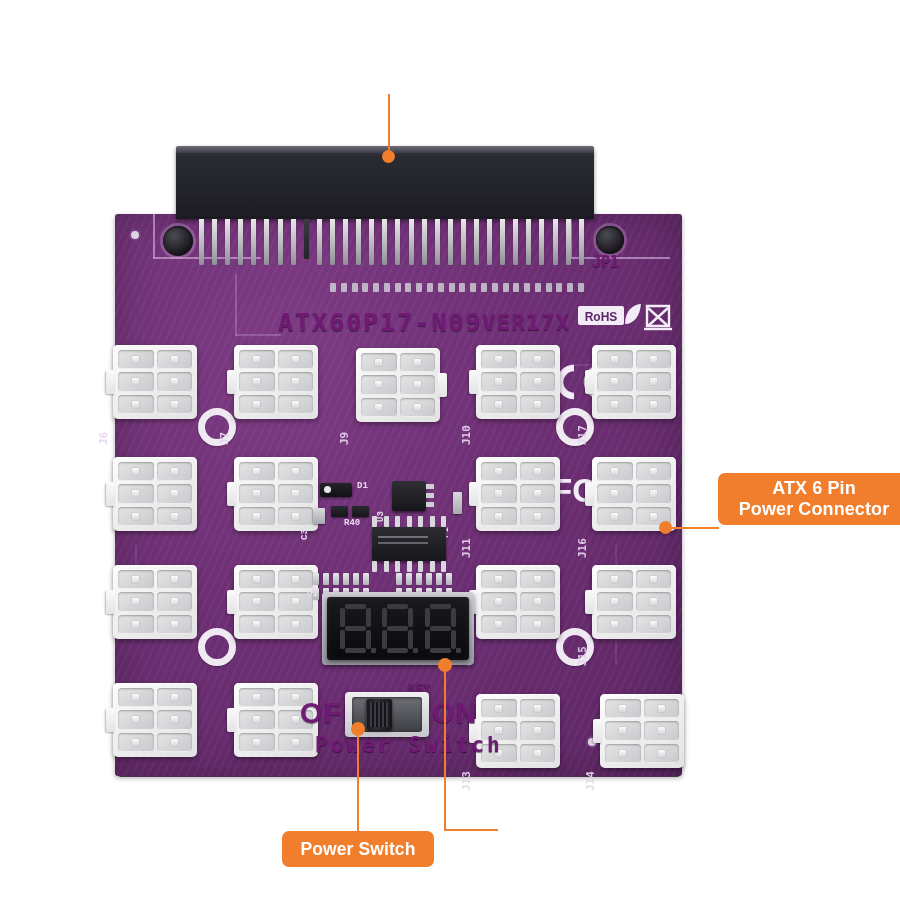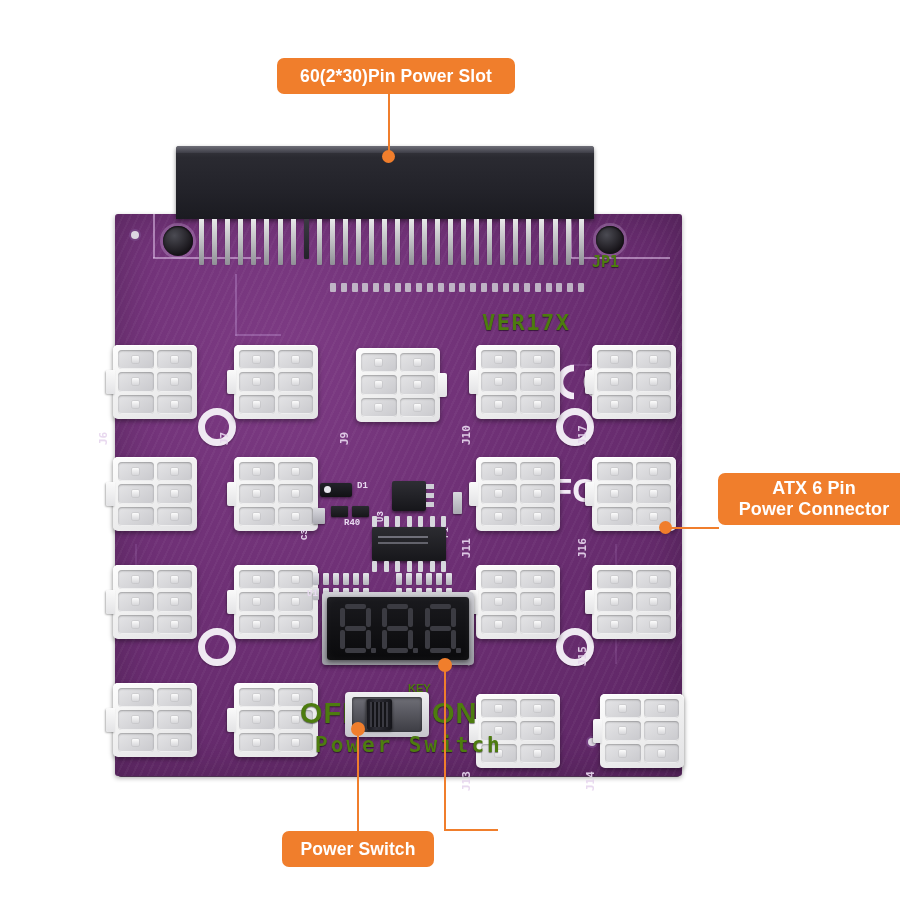--- a/index.html
+++ b/index.html
@@ -51,21 +51,21 @@
   .pin{width:5px;height:46px;background:linear-gradient(#e9e9ea,#b9b9bd 55%,#8f8f96);
        border-radius:0 0 1px 1px;box-shadow:0 0 1px rgba(0,0,0,.5);}
   .pin.dark{background:linear-gradient(#3a3a42,#23232a);height:40px;}
 
   
   #padrow{position:absolute;left:330px;top:283px;width:254px;height:9px;
           display:flex;justify-content:space-between;}
   .pad{width:6px;height:9px;background:#cfcfd6;border-radius:1px;opacity:.82;}
 
   
-  .silk{position:absolute;color:#4d7c0f;font-family:"DejaVu Sans Mono",monospace;
+  .silk{position:absolute;color:#701a75;font-family:"DejaVu Sans Mono",monospace;
         text-shadow:0 1px 1px rgba(0,0,0,.5);user-select:none;}
   #silk-model{left:278px;top:308px;font-size:25px;letter-spacing:2px;font-weight:700;}
   #silk-ver{left:482px;top:310px;font-size:22px;letter-spacing:1.5px;font-weight:700;}
   #silk-jp1{left:592px;top:253px;font-size:15px;font-weight:700;}
   #silk-key{left:408px;top:682px;font-size:11px;font-weight:700;
             font-family:"Liberation Sans",sans-serif;}
   #silk-off{left:300px;top:697px;font-size:29px;font-weight:700;
             font-family:"Liberation Sans",sans-serif;letter-spacing:1px;}
   #silk-on{left:432px;top:697px;font-size:29px;font-weight:700;
            font-family:"Liberation Sans",sans-serif;letter-spacing:1px;}
@@ -262,23 +262,36 @@
     <i class="pad"></i>
       <i class="pad"></i>
       <i class="pad"></i>
       <i class="pad"></i>
     <i class="pad"></i>
       <i class="pad"></i>
       <i class="pad"></i>
       <i class="pad"></i>
   </div>
 
+  <div class="silk" id="silk-model">ATX60P17-N09</div>
   <div class="silk" id="silk-ver">VER17X</div>
   <div class="silk" id="silk-jp1">JP1</div>
 
+  <div id="rohs-grp">
+    <svg width="100" height="34" viewBox="0 0 100 34">
+      <rect x="0" y="6" width="46" height="19" rx="2" fill="#f3ebf6"></rect>
+      <text x="23" y="20.5" font-family="Liberation Sans, sans-serif" font-size="12" font-weight="700" fill="#5d2664" text-anchor="middle">RoHS</text>
+      <path d="M47 24 C47 10, 56 4, 63 4 C62 16, 56 24, 47 24 Z" fill="#f3ebf6"></path>
+      <g stroke="#f3ebf6" stroke-width="2.4" fill="none">
+        <path d="M70 8 L90 26 M90 8 L70 26"></path>
+        <path d="M69 6 h22 v20 h-22 z"></path>
+        <path d="M66 29 h28"></path>
+      </g>
+    </svg>
+  </div>
 
   <div id="ce">
     <svg width="56" height="36" viewBox="0 0 56 36">
       <path d="M23 4 A14 14 0 1 0 23 32" stroke="#f3ebf6" stroke-width="6.5" fill="none"></path>
       <path d="M50 4 A14 14 0 1 0 50 32" stroke="#f3ebf6" stroke-width="6.5" fill="none"></path>
       <path d="M34 18 h12" stroke="#f3ebf6" stroke-width="6"></path>
     </svg>
   </div>
 
   <div id="fcc">
@@ -591,18 +604,17 @@
   <div class="leader" style="left:671px;top:527px;width:48px;height:2px;"></div>
   <div class="dot" style="left:659px;top:521px;width:13px;height:13px;"></div>
 
   <div class="dot" style="left:438px;top:658px;width:14px;height:14px;"></div>
   <div class="leader" style="left:444px;top:668px;width:2px;height:162px;"></div>
   <div class="leader" style="left:444px;top:829px;width:54px;height:2px;"></div>
 
   <div class="dot" style="left:351px;top:722px;width:14px;height:14px;"></div>
   <div class="leader" style="left:357px;top:732px;width:2px;height:101px;"></div>
 
-  <div class="callout" id="cal-slot">60(2*30)Pin Power Slot</div>
   <div class="callout" id="cal-atx">ATX 6 Pin
 Power Connector</div>
   <div class="callout" id="cal-sw">Power Switch</div>
 
 </div>
 
 </body></html>

